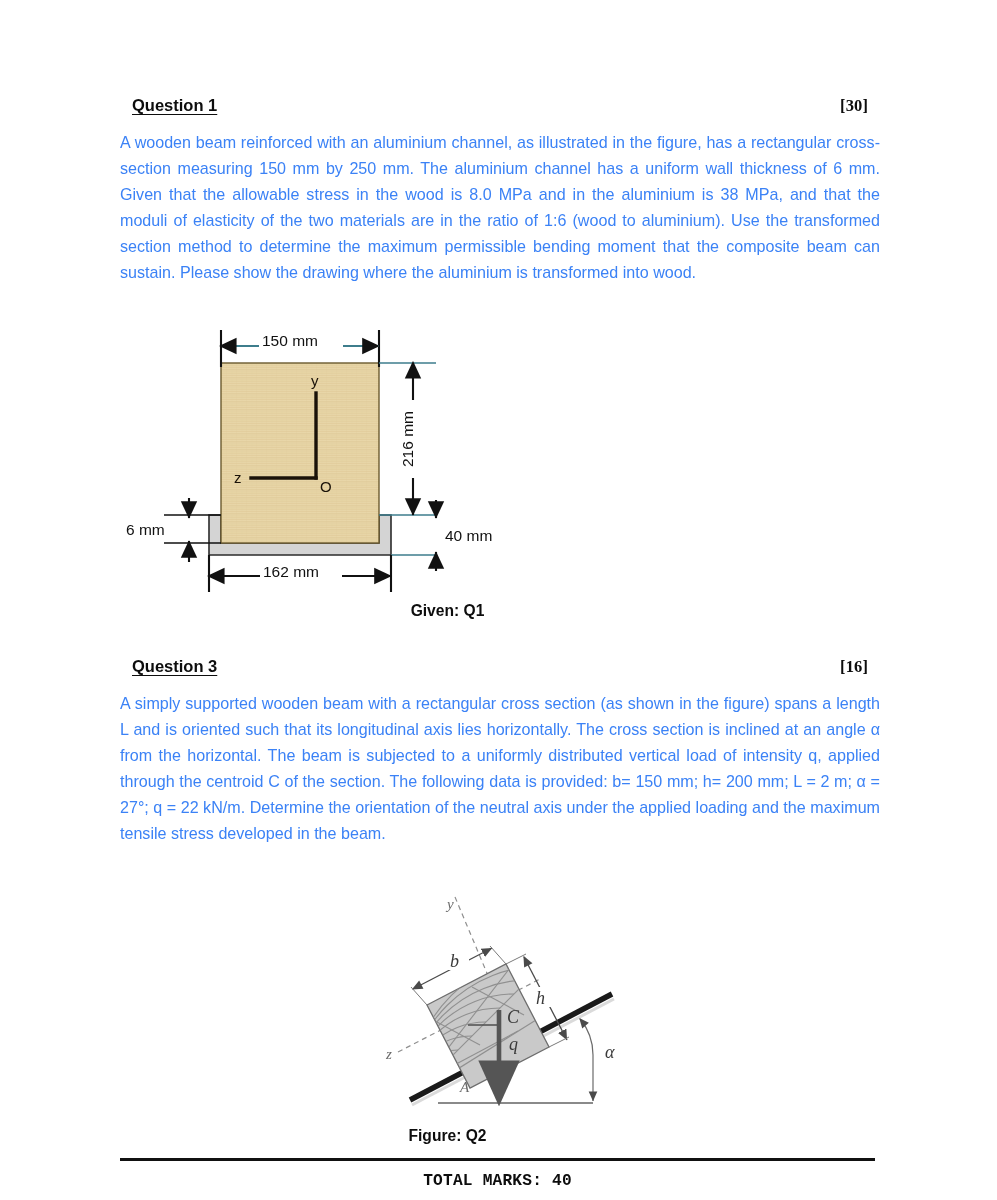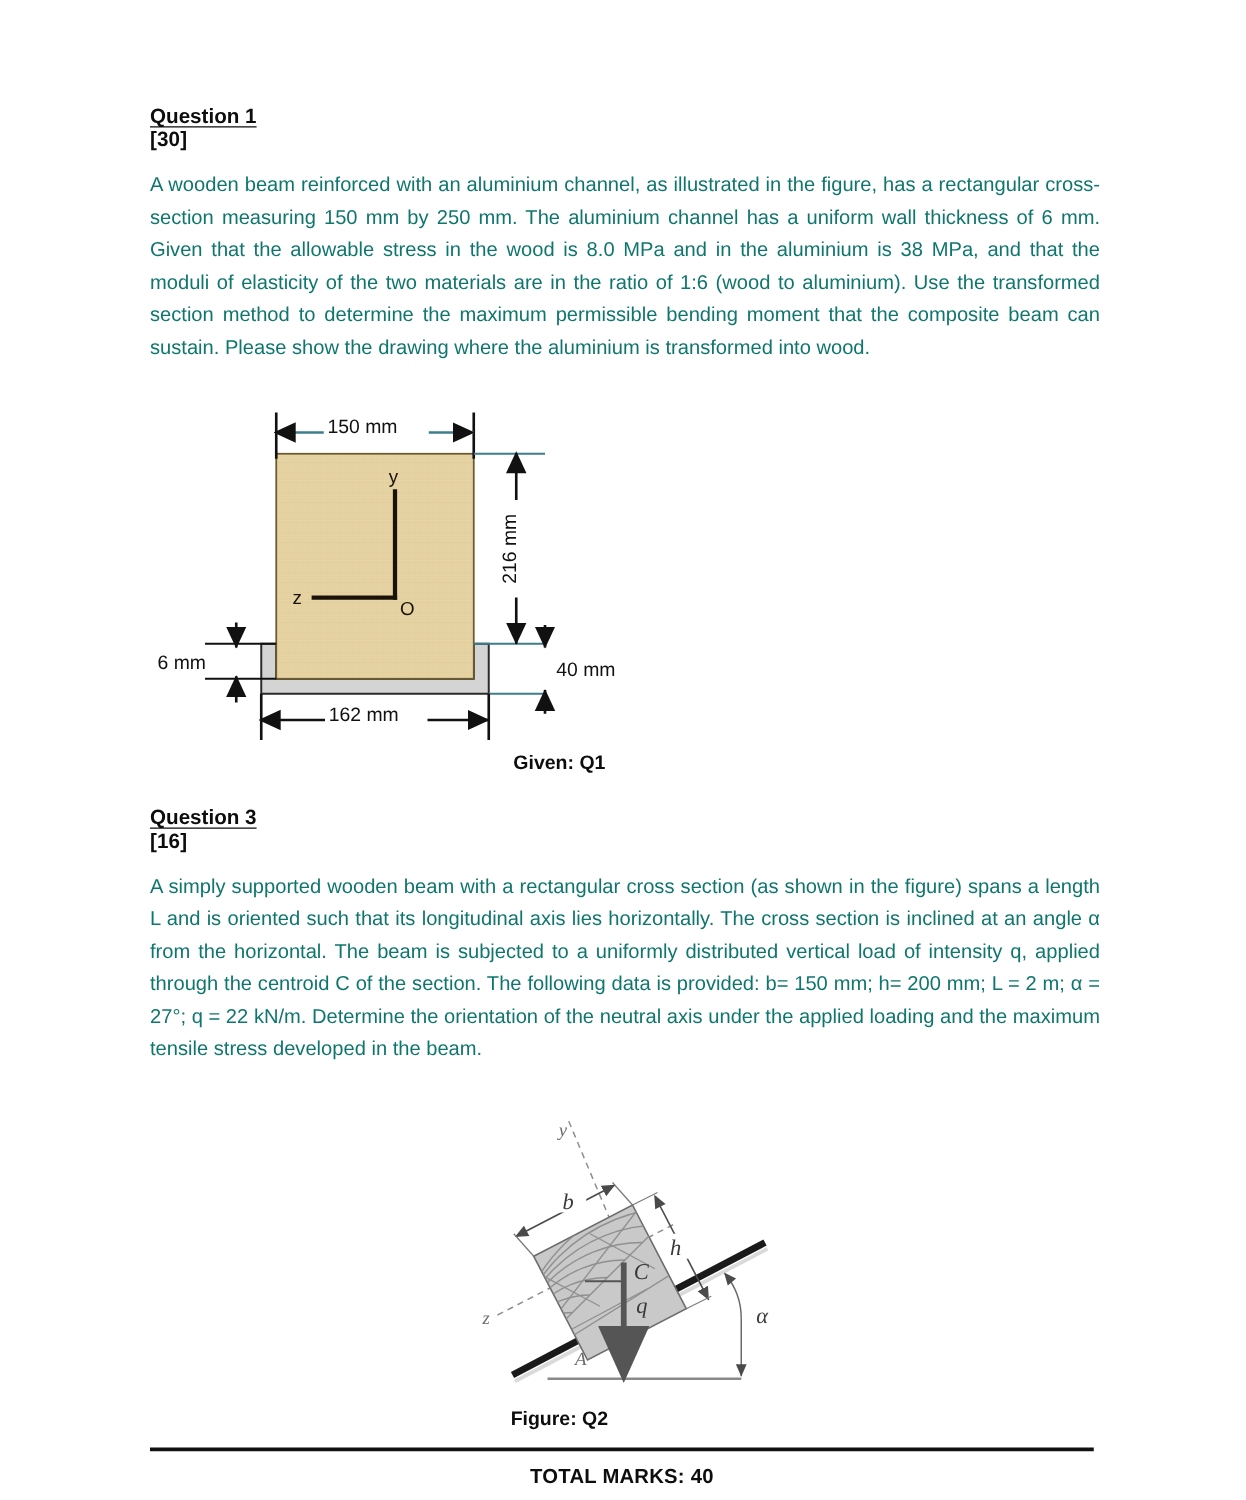--- a/index.html
+++ b/index.html
@@ -18,51 +18,52 @@
     width:760px;
     height:1200px;
   }
   
   .qhead{
     display:flex;
     justify-content:space-between;
     align-items:baseline;
     font-size:16.5px;
     font-weight:bold;
-    margin:0;
-    flex-direction:column;
+    margin:12px;
   }
   .qhead .qtitle{
     text-decoration:underline;
     text-underline-offset:3px;
   }
   .qhead .qmarks{
     font-weight:bold;
     letter-spacing:.1px;
+    font-family:Liberation Serif, serif;
   }
   
   .qbody{
     font-size:16.1px;
     line-height:1.62;
     text-align:justify;
     text-justify:inter-word;
     margin:13px 0 0 0;
-    color:#0f766e;
+    color:#3b82f6;
   }
   .caption{
     text-align:center;
     font-size:15.6px;
     font-weight:bold;
     margin:0;
   }
   .totalmarks{
     text-align:center;
     font-size:16.2px;
     font-weight:bold;
     letter-spacing:.2px;
+    font-family:Liberation Mono, monospace;
   }
   .rule{
     height:3px;
     background:#111;
     width:100%;
   }
   
   .figwrap{position:relative;width:100%;}
   svg{display:block;}
   .dimtext{

